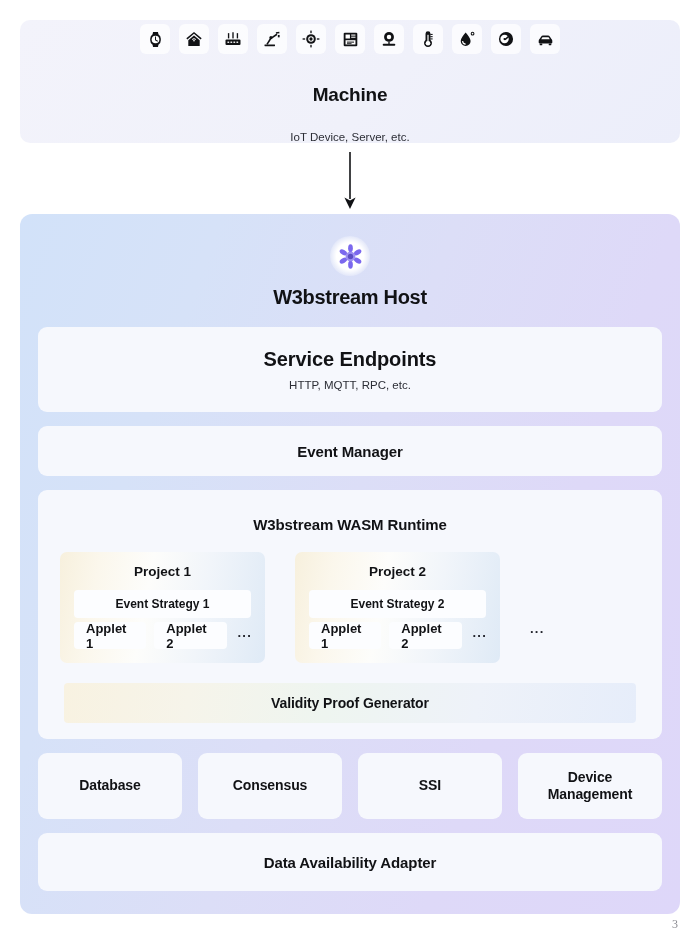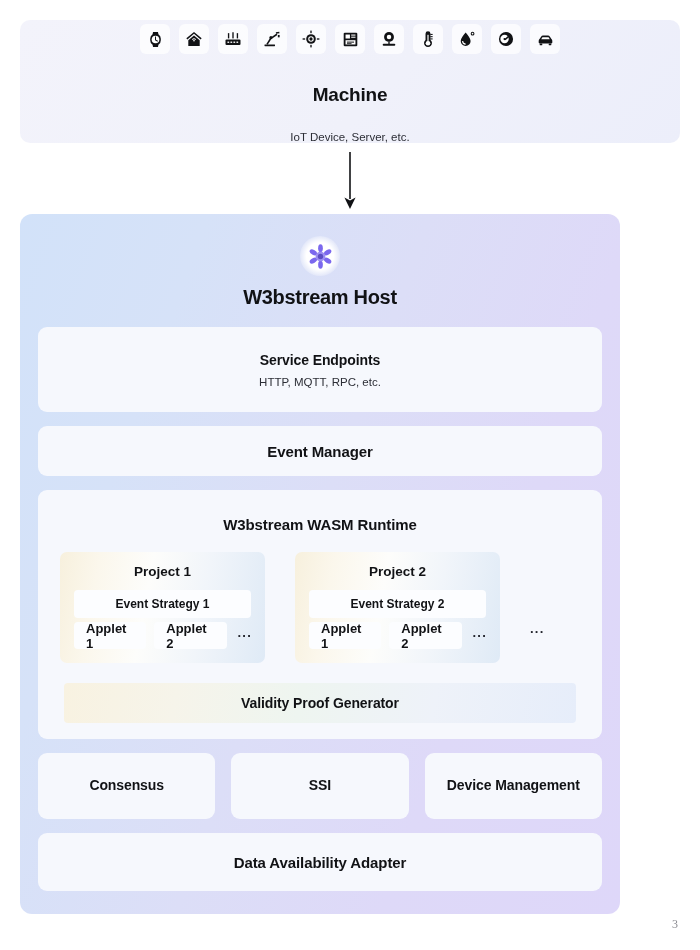--- a/index.html
+++ b/index.html
@@ -73,21 +73,21 @@
     display: flex;
     align-items: center;
     justify-content: center;
   }
 
   
   .host-panel {
     position: absolute;
     left: 20px;
     top: 214px;
-    width: 600px;
+    width: 660px;
     height: 700px;
     border-radius: 12px;
     background: linear-gradient(110deg,
         #d2e2f9 0%,
         #d6e2f8 22%,
         #dcdef7 48%,
         #ded9f8 72%,
         #ded7f9 100%);
     padding: 22px 18px 16px 18px;
     display: flex;
@@ -125,21 +125,21 @@
   }
 
   .endpoints {
     height: 85px;
     display: flex;
     flex-direction: column;
     align-items: center;
     justify-content: center;
     margin-bottom: 14px;
   }
-  .endpoints-title { font-size: 14px; font-weight: bold; letter-spacing: -0.1px; }
+  .endpoints-title { font-size: 20px; font-weight: bold; letter-spacing: -0.1px; }
   .endpoints-sub { font-size: 11.5px; color: #2c2e36; margin-top: 8px; }
 
   .event-manager {
     height: 50px;
     display: flex;
     align-items: center;
     justify-content: center;
     margin-bottom: 14px;
   }
   .event-manager-title { font-size: 15px; font-weight: bold; letter-spacing: -0.1px; }
@@ -468,20 +468,21 @@
 
       <div class="projects-more">···</div>
     </div>
 
     <div class="proof-bar">
       <div class="proof-title">Validity Proof Generator</div>
     </div>
   </div>
 
   <div class="services-row">
+    <div class="service-box">Database</div>
     <div class="service-box">Consensus</div>
     <div class="service-box">SSI</div>
     <div class="service-box">Device Management</div>
   </div>
 
   <div class="card da-adapter">
     <div class="da-title">Data Availability Adapter</div>
   </div>
 
 </div>

